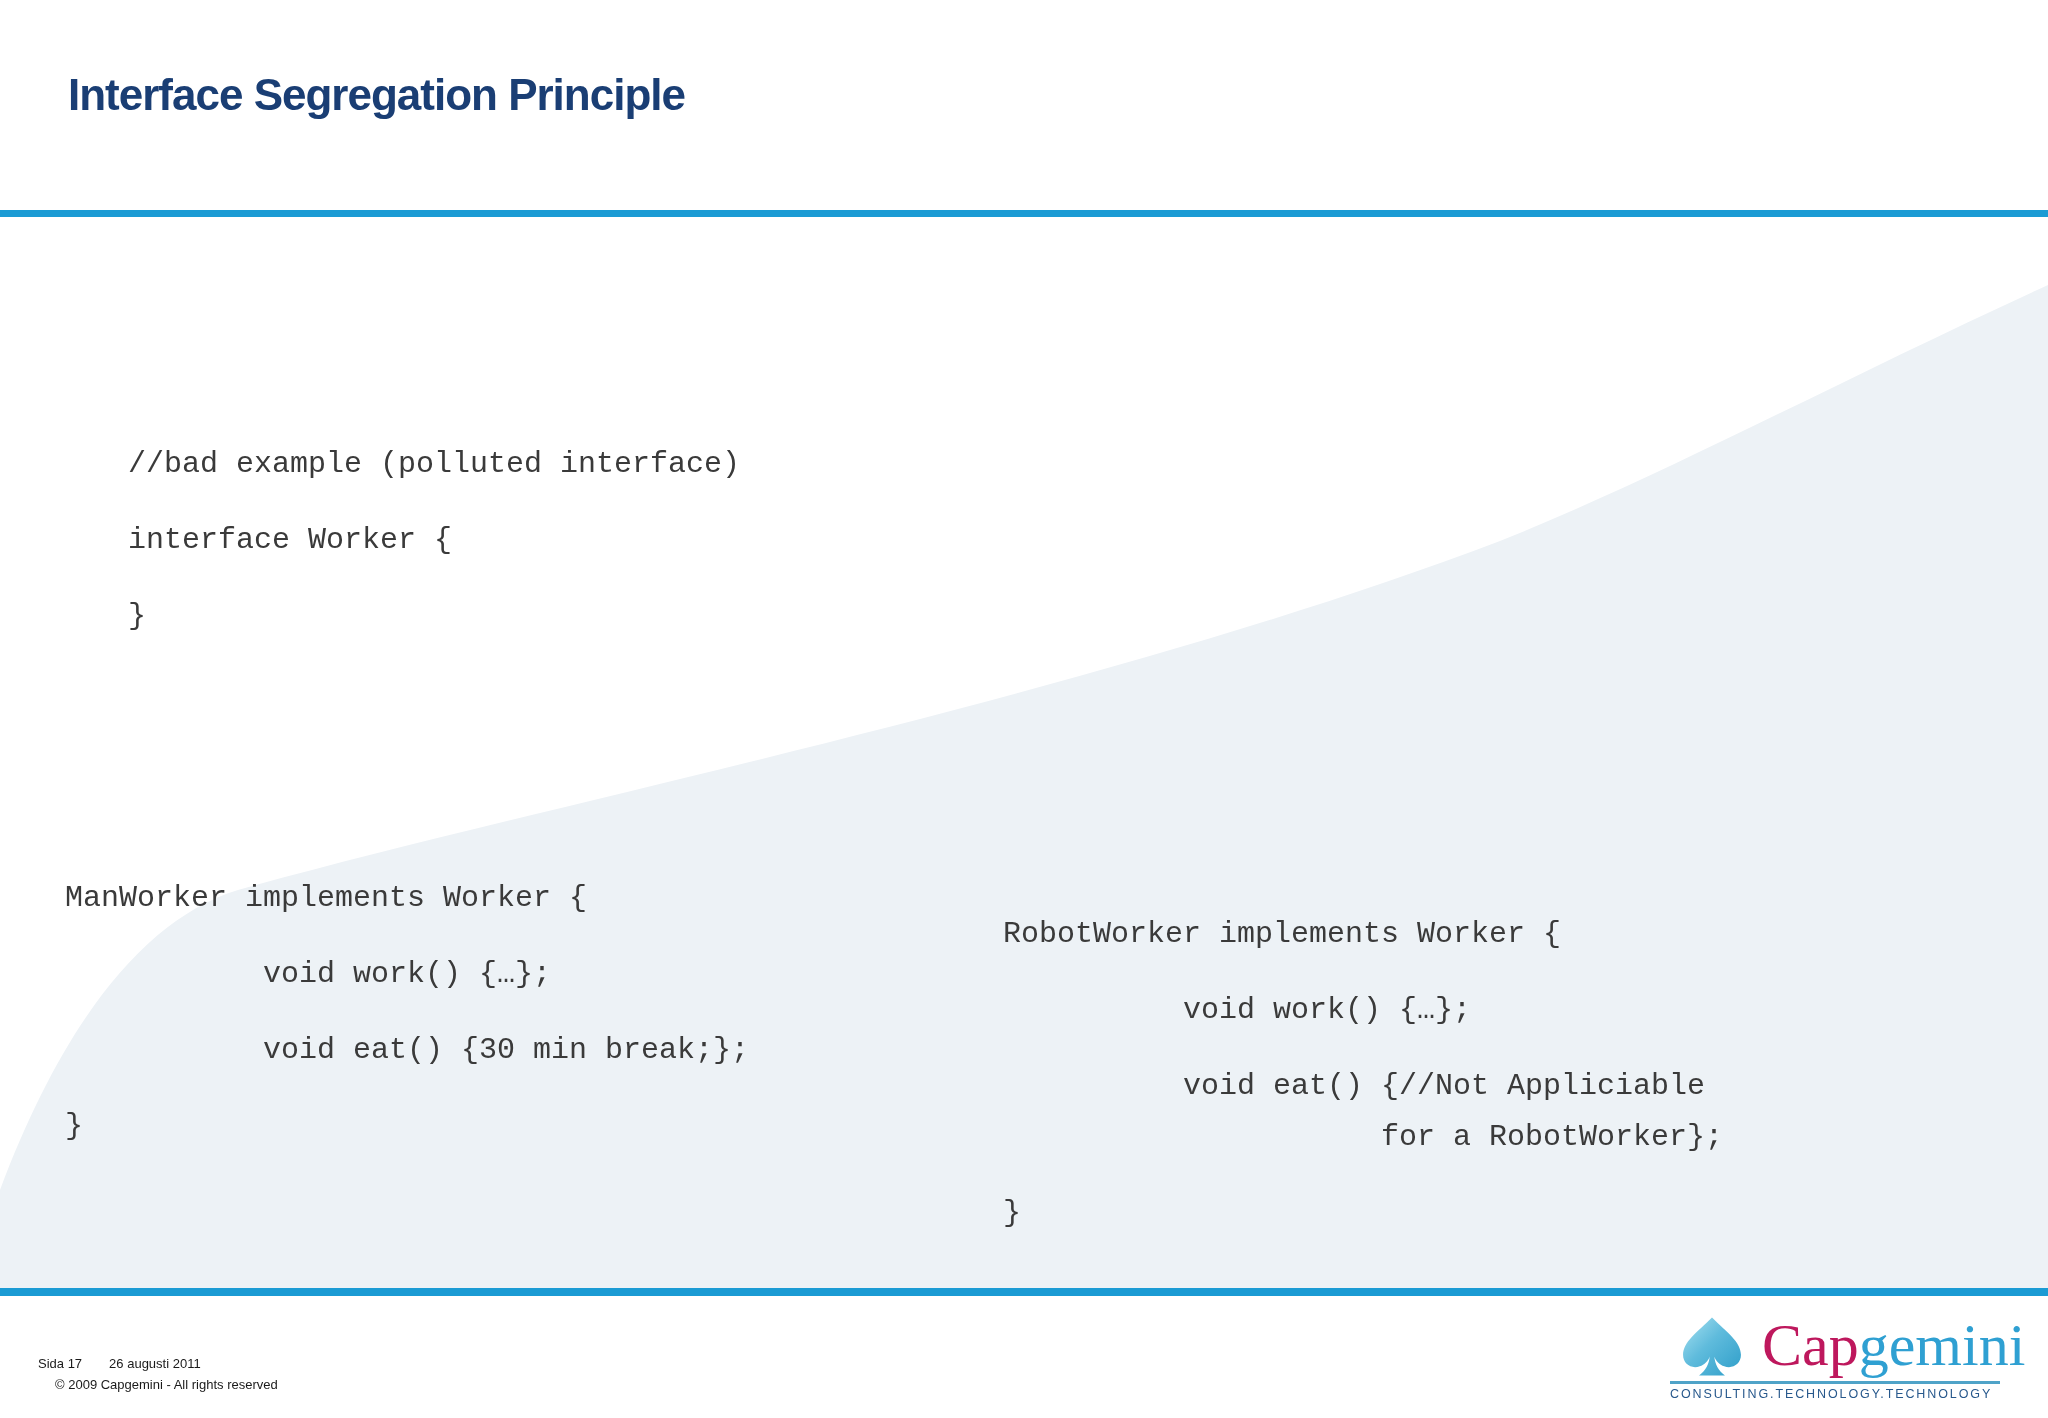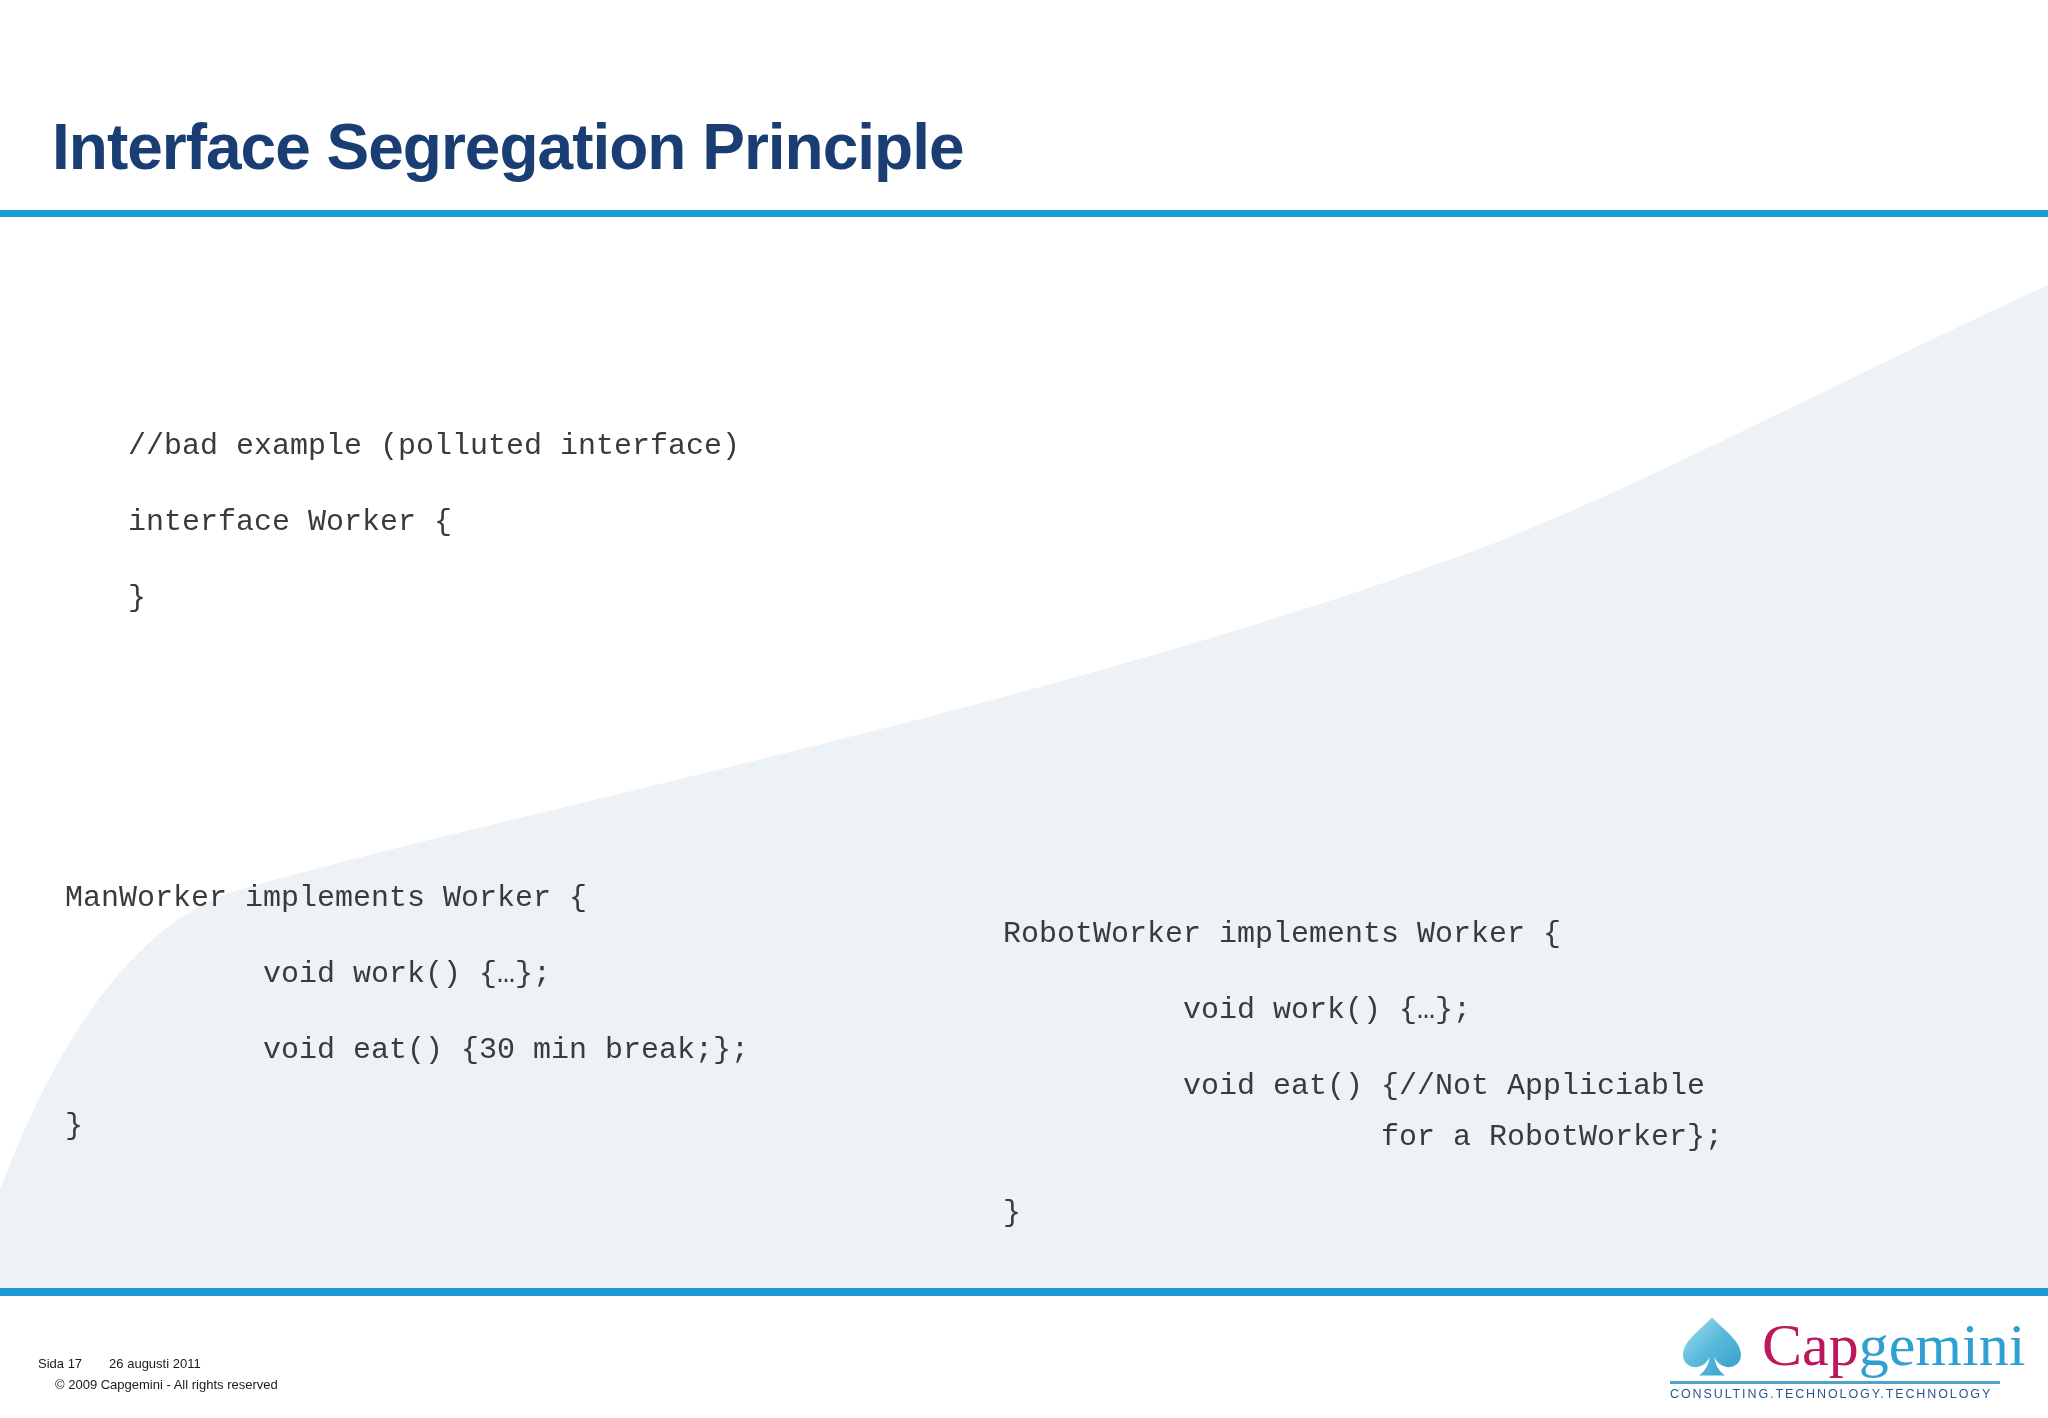--- a/index.html
+++ b/index.html
@@ -8,40 +8,39 @@
     background:#ffffff;
     font-family:"Liberation Sans","DejaVu Sans",sans-serif;
   }
   .abs{position:absolute;}
 
   
   #wave{position:absolute;left:0;top:0;width:2048px;height:1418px;z-index:0;}
 
   
   #slide-title{
-    left:52px;top:70px;z-index:2;
-    font-size:64px;font-weight:bold;letter-spacing:-1px;
+    left:68px;top:70px;z-index:2;
+    font-size:44px;font-weight:bold;letter-spacing:-1px;
     color:var(--title-color,#1A3E74);
     white-space:nowrap;
-    margin-top:40px;
   }
 
   
   .rule{left:0;width:2048px;background:var(--accent,#1B9BD4);z-index:2;}
   #rule-top{top:210px;height:7px;}
   #rule-bottom{top:1288px;height:8px;}
 
   
   .code{
     z-index:2;
     font-family:"Liberation Mono","DejaVu Sans Mono",monospace;
     font-size:30px;line-height:76px;color:#3A3A3A;
     white-space:pre;
   }
-  #code-top{left:128px;top:408px;}
+  #code-top{left:128px;top:426px;}
   #code-left{left:65px;top:860px;font-family:Liberation Mono, monospace;}
   #code-right{left:1003px;top:896px;}
   #code-right .code-line:nth-child(4){margin-top:-25px;}
 
   
   .footer-text{z-index:2;font-size:13px;color:#1A1A1A;line-height:17px;white-space:nowrap;}
   #footer-line1{left:38px;top:1355px;}
   #footer-line1 .date{display:inline-block;margin-left:27px;}
   #footer-line2{left:55px;top:1376px;}
 

